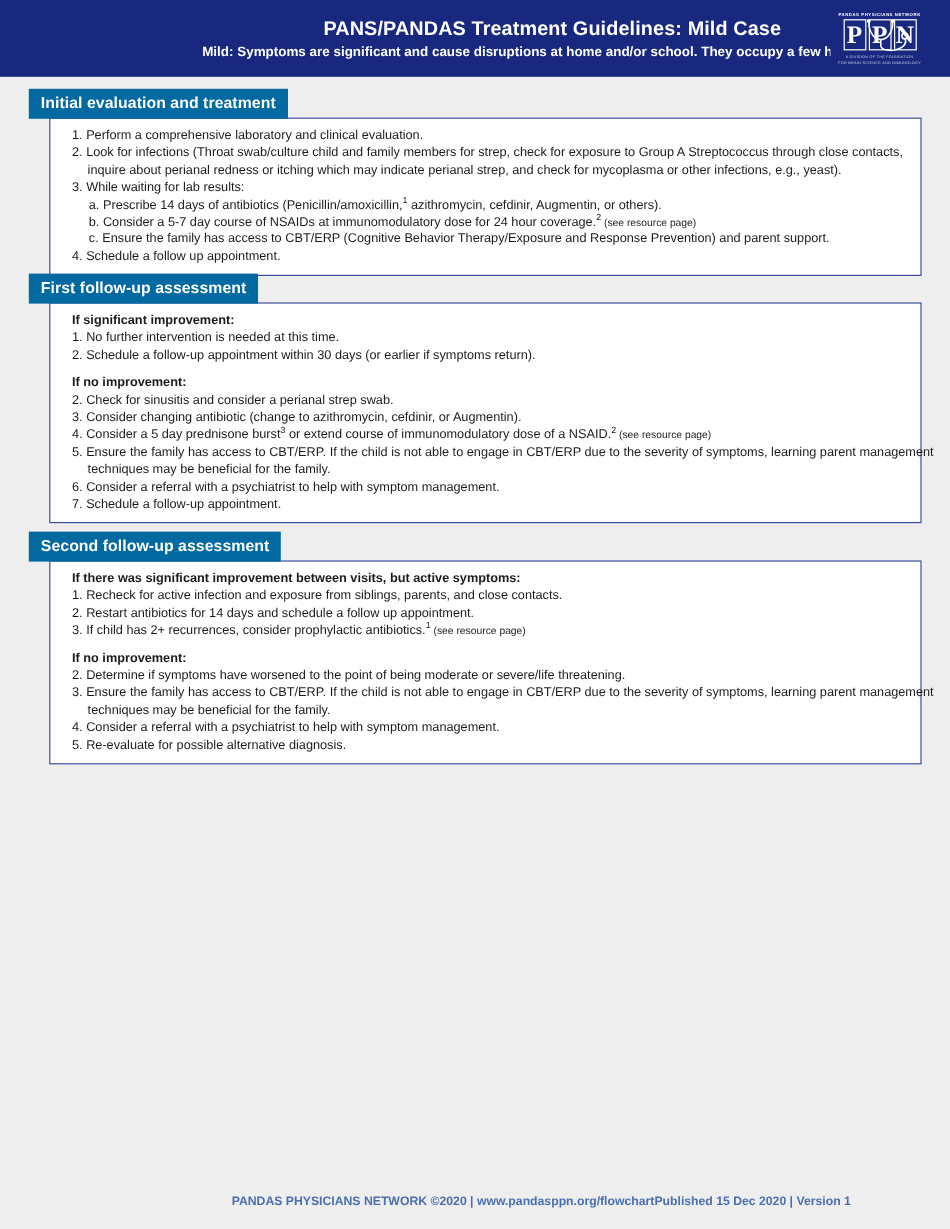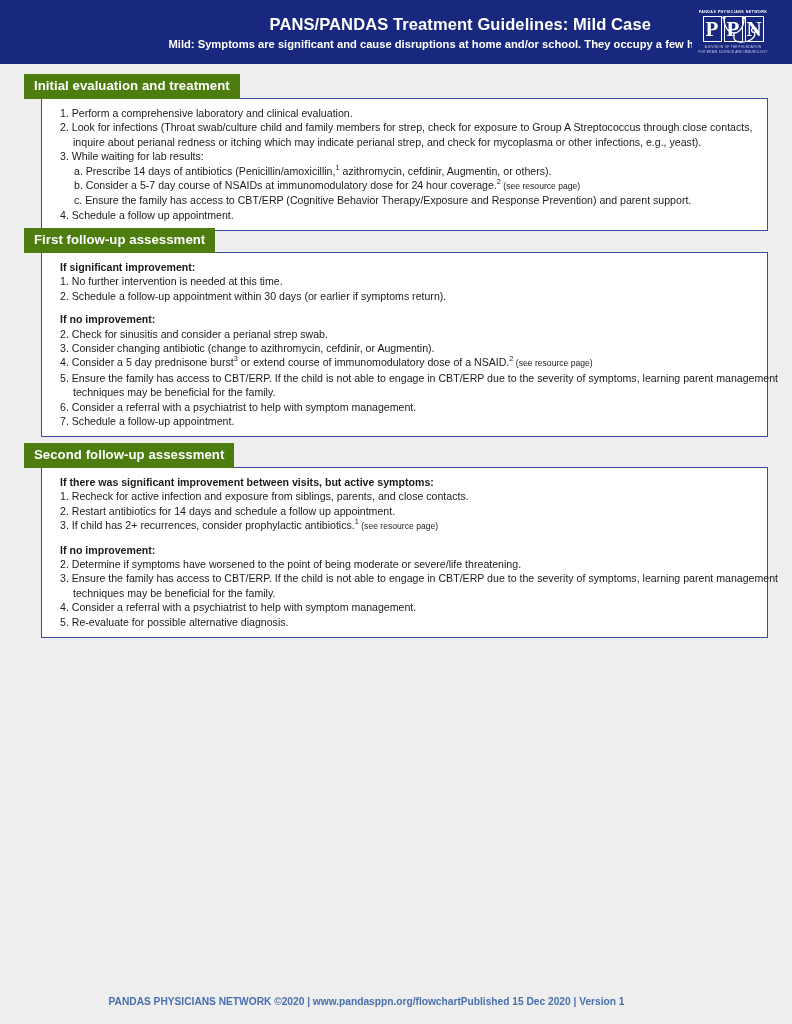--- a/index.html
+++ b/index.html
@@ -112,21 +112,21 @@
     margin-top: 2px;
   }
 
   
   .section {
     position: absolute;
     left: 24px;
     width: 744px;
   }
   .section-tab {
-    background: #4d7c0f;
+    background: #0369a1;
     color: #ffffff;
     font-size: 13.2px;
     font-weight: bold;
     padding: 4px 10px 5px 10px;
     display: inline-block;
     line-height: 16px;
     letter-spacing: 0.05px;
     text-align: center;
   }
   .section-body {
@@ -156,21 +156,21 @@
   .rsrc { font-size: 8.6px; }
 
   
   .footer {
     position: absolute;
     left: 0;
     bottom: 17px;
     width: 733px;
     padding: 0 24px;
     display: flex;
-    justify-content: center;
+    justify-content: flex-end;
     align-items: baseline;
   }
   .footer-left, .footer-right {
     color: #4a6fae;
     font-size: 10.2px;
     font-weight: bold;
     white-space: nowrap;
   }
 </style>
 </head>

